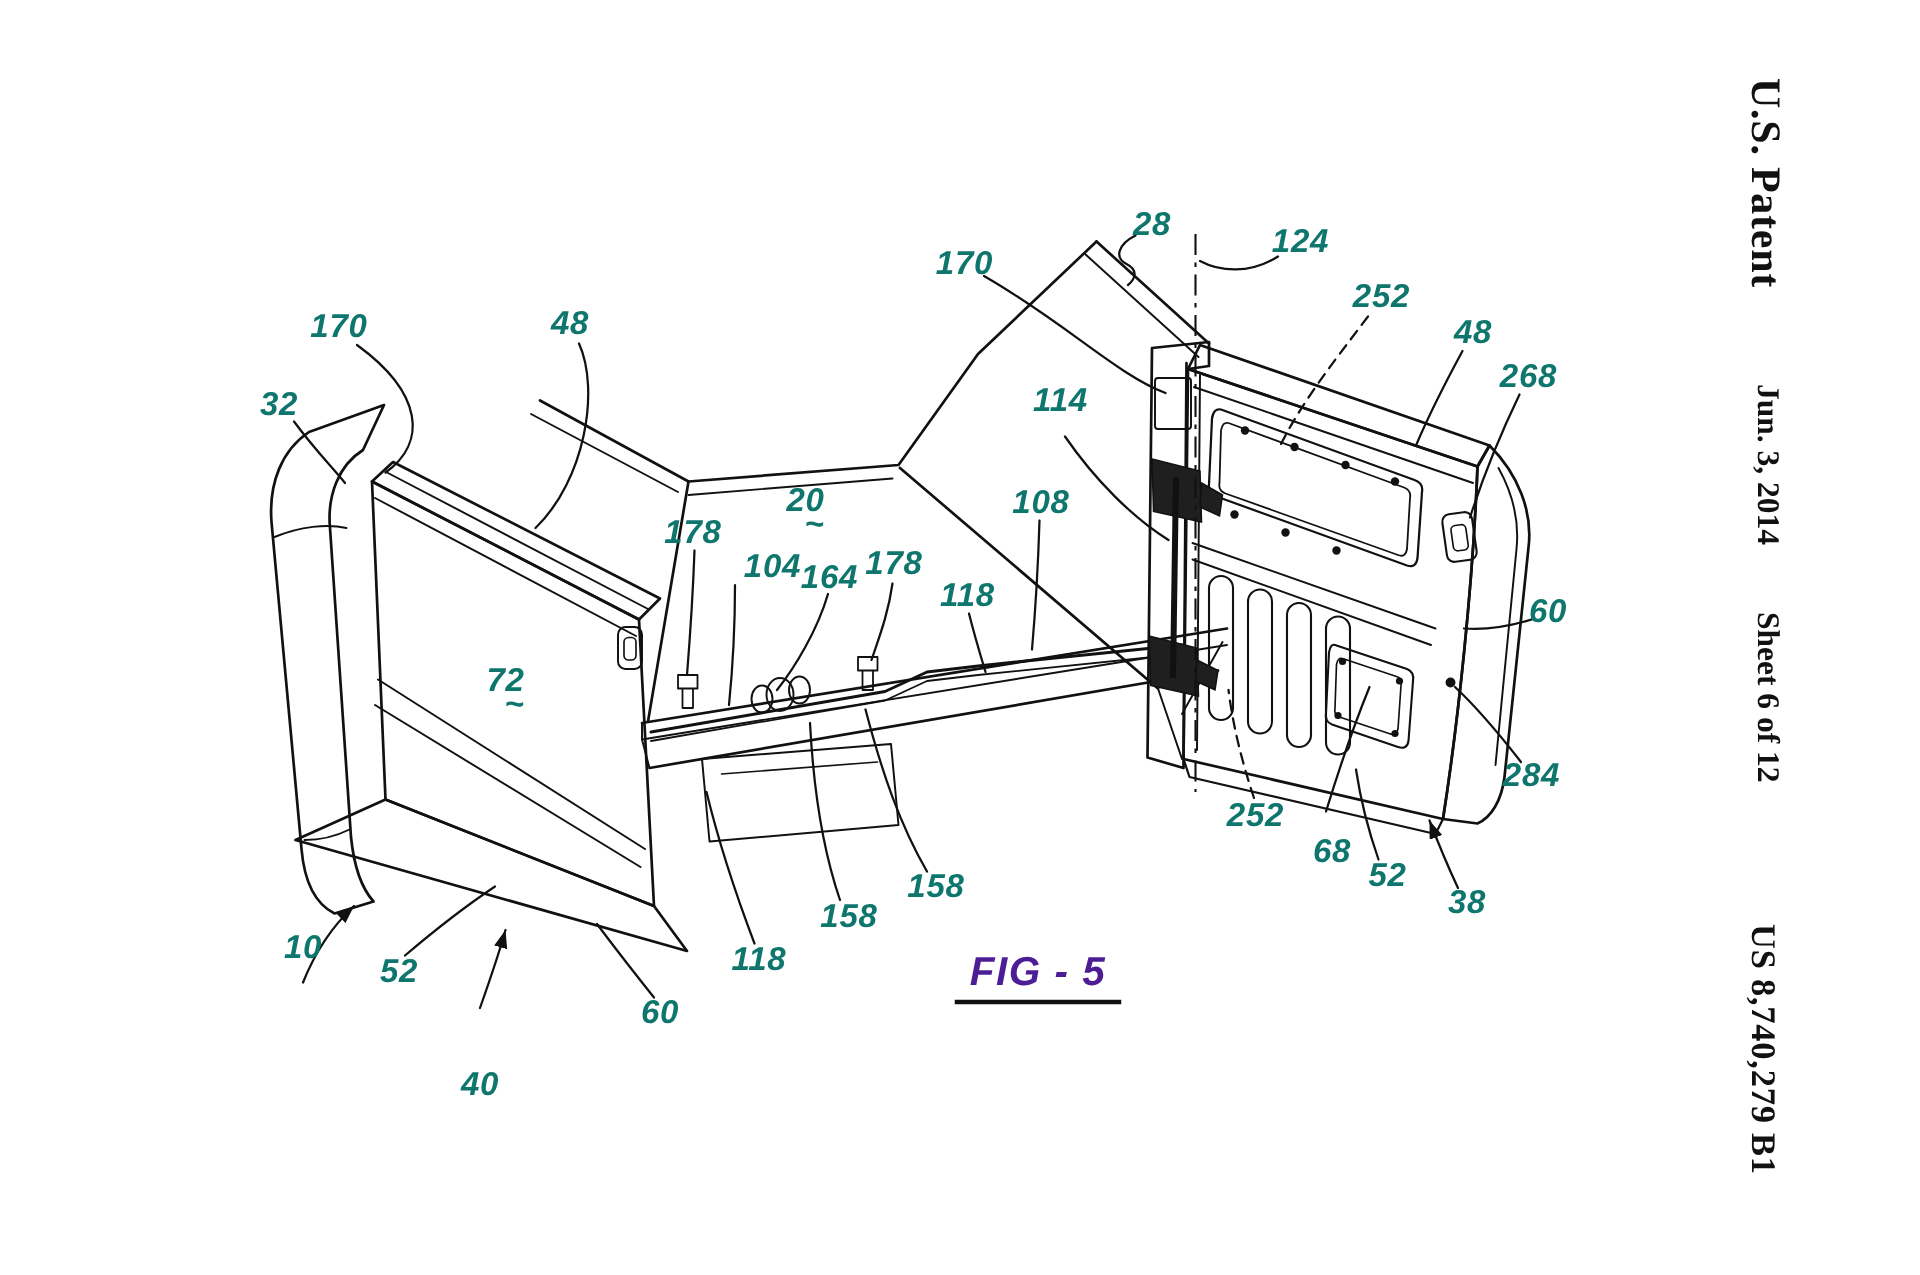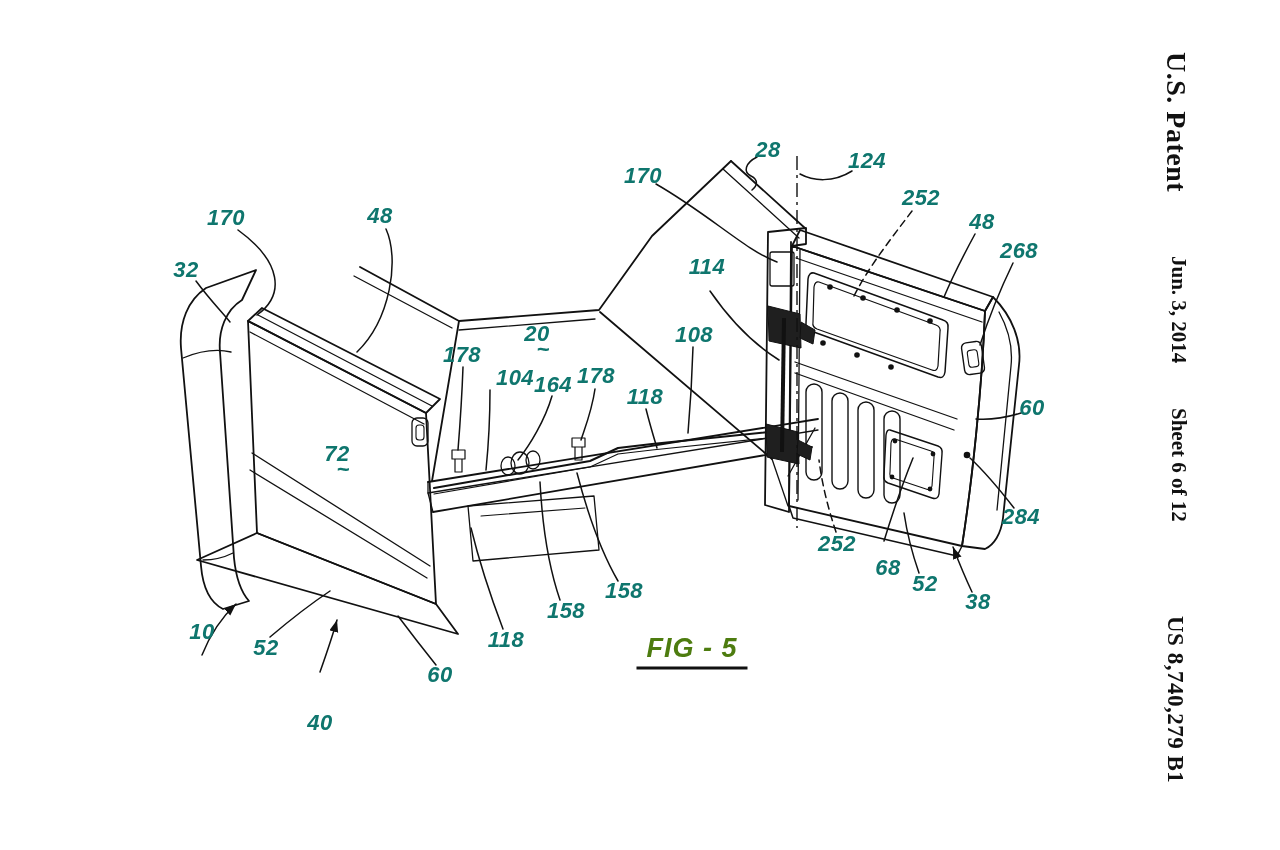--- a/index.html
+++ b/index.html
@@ -5,21 +5,21 @@
   html,body{margin:0;padding:0;background:#e8e8e8;}
   .page{position:relative;width:1280px;height:850px;background:#ffffff;overflow:hidden;
         font-family:"Liberation Sans",sans-serif;color:#111;}
   .drawing{position:absolute;left:0;top:0;}
   .ref-layer{position:absolute;left:0;top:0;width:100%;height:100%;pointer-events:none;}
   .ref-label{position:absolute;transform:translate(-50%,-55%);
              font:italic 600 22px "Liberation Sans",sans-serif;color:#0f766e;
              text-align:right;line-height:.85;white-space:nowrap;letter-spacing:.5px;}
   .ref-label .wavy{display:block;font-size:22px;font-weight:700;line-height:10px;margin-top:1px;}
   .fig-caption{position:absolute;left:692px;top:651px;transform:translate(-50%,-50%);
-               font:italic 700 27px "Liberation Sans",sans-serif;color:#4d7c0f;
+               font:italic 700 27px "Liberation Sans",sans-serif;color:#4c1d95;
                border-bottom:3px solid #111;padding:0 10px 3px;letter-spacing:1px;white-space:nowrap;}
   .vtext{position:absolute;writing-mode:vertical-rl;font-family:"Liberation Serif",serif;
          font-weight:700;color:#111;white-space:nowrap;}
   .v-pub {left:1160px;top:52px;font-size:28px;letter-spacing:.5px;}
   .v-date{left:1166px;top:256px;font-size:21px;}
   .v-sheet{left:1166px;top:408px;font-size:21px;}
   .v-num {left:1162px;top:616px;font-size:23px;letter-spacing:.5px;}
 </style>
 </head>
 <body>

